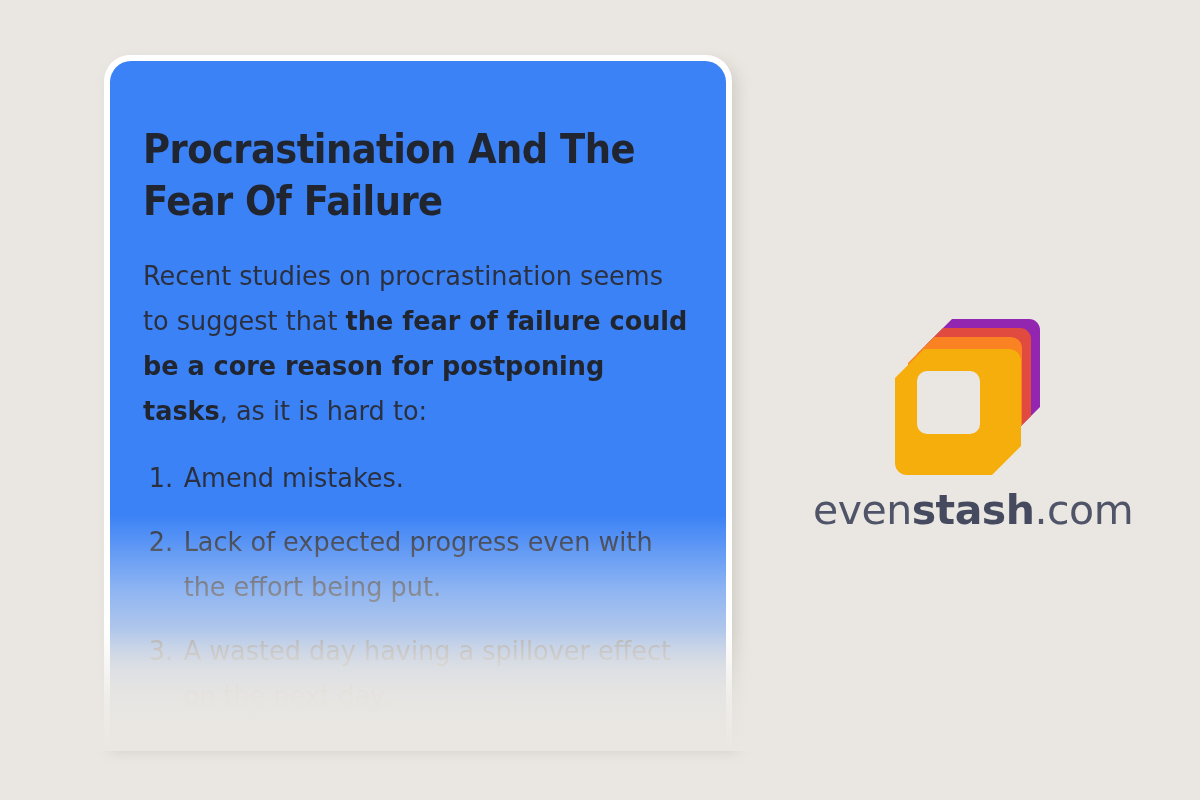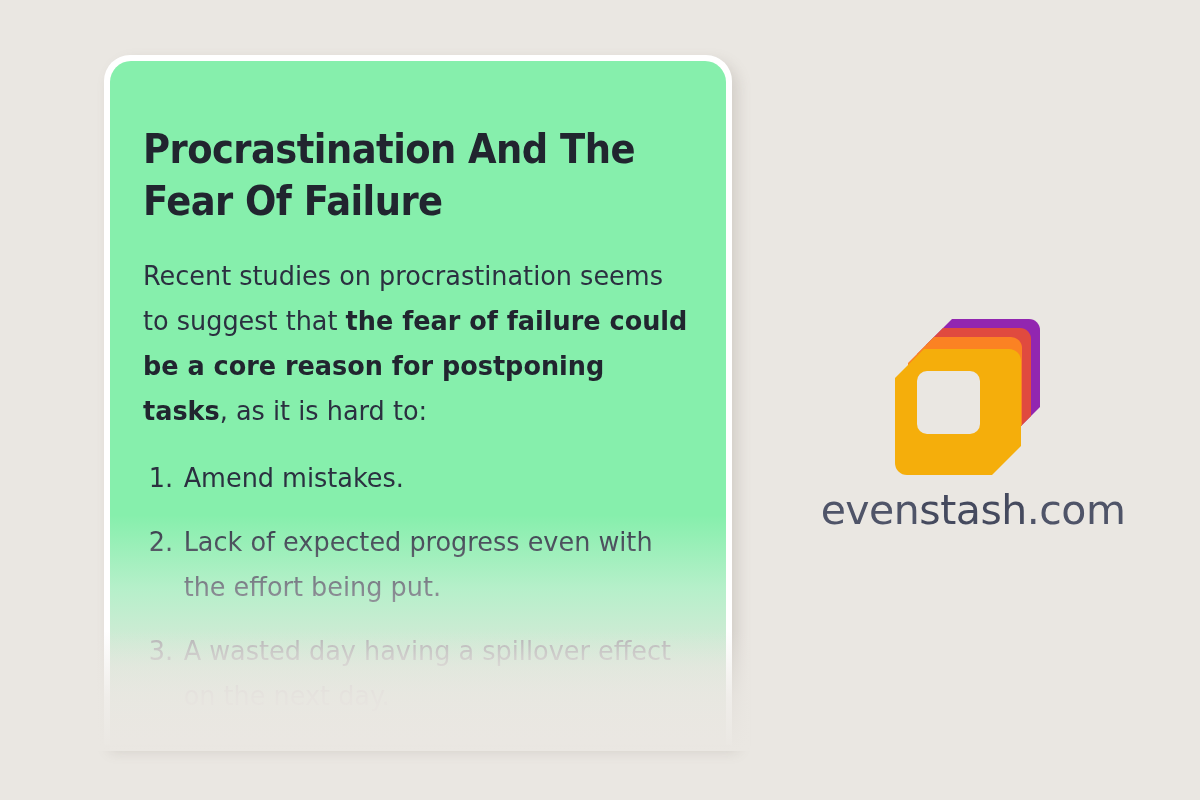--- a/index.html
+++ b/index.html
@@ -42,21 +42,21 @@
     border-radius: 26px 26px 0 0;
     box-shadow: 6px 6px 14px rgba(120, 110, 100, 0.20);
   }
 
   #card-body {
     position: absolute;
     left: 6px;
     top: 6px;
     width: 616px;
     height: 684px;
-    background: #86efac;
+    background: #3b82f6;
     border-radius: 21px 21px 0 0;
     overflow: hidden;
   }
 
   
   #card-fade {
     position: absolute;
     left: 0;
     right: 0;
     bottom: 0;
@@ -198,21 +198,21 @@
     top: 186px;
     width: 320px;
     text-align: center;
     font-family: "DejaVu Sans", sans-serif;
     font-size: 41px;
     line-height: 48px;
     color: #4f5468;
     letter-spacing: -0.5px;
     white-space: nowrap;
   }
-  #wordmark .wm-bold { font-weight: normal; color: #454a5e; }
+  #wordmark .wm-bold { font-weight: bold; color: #454a5e; }
 </style>
 </head>
 <body>
 
 <div id="stage">
 
   <div id="card-wrap">
 
     <div id="card-ring"></div>
 

